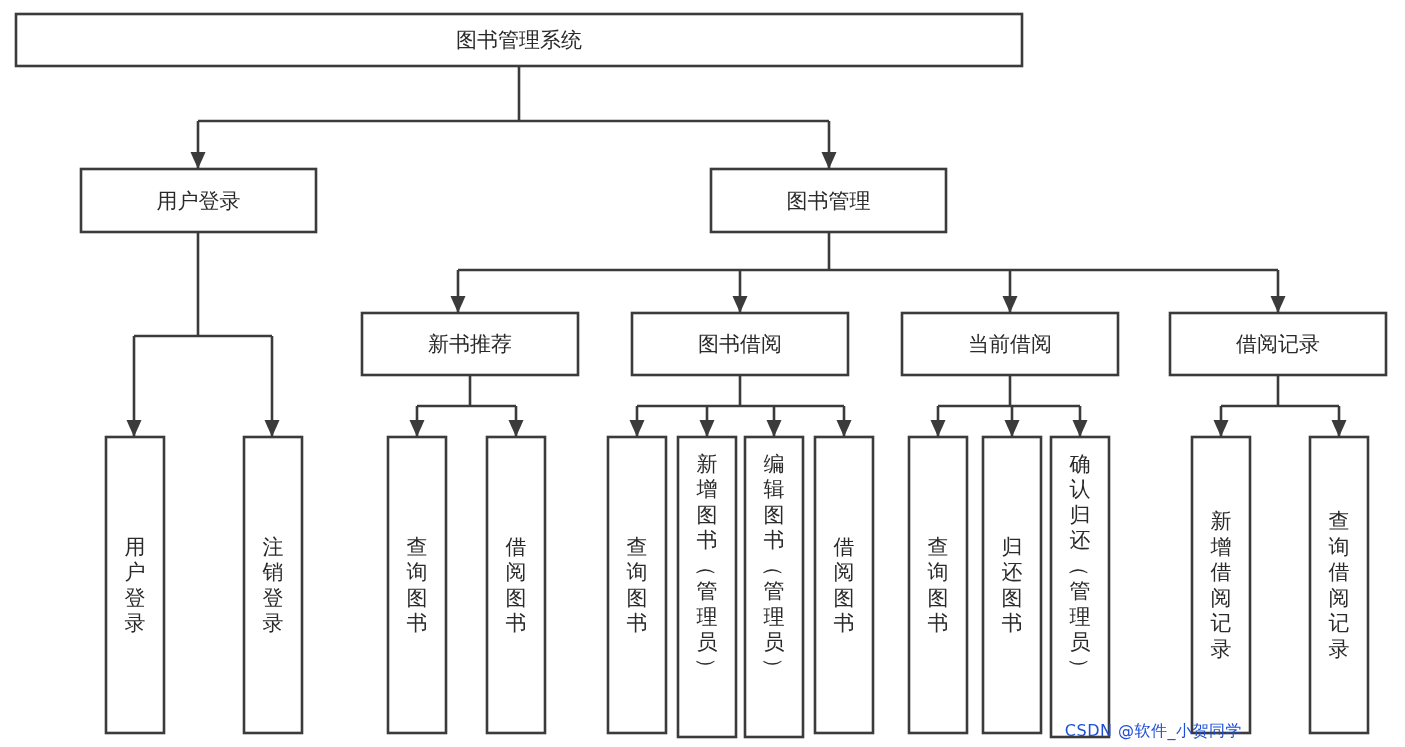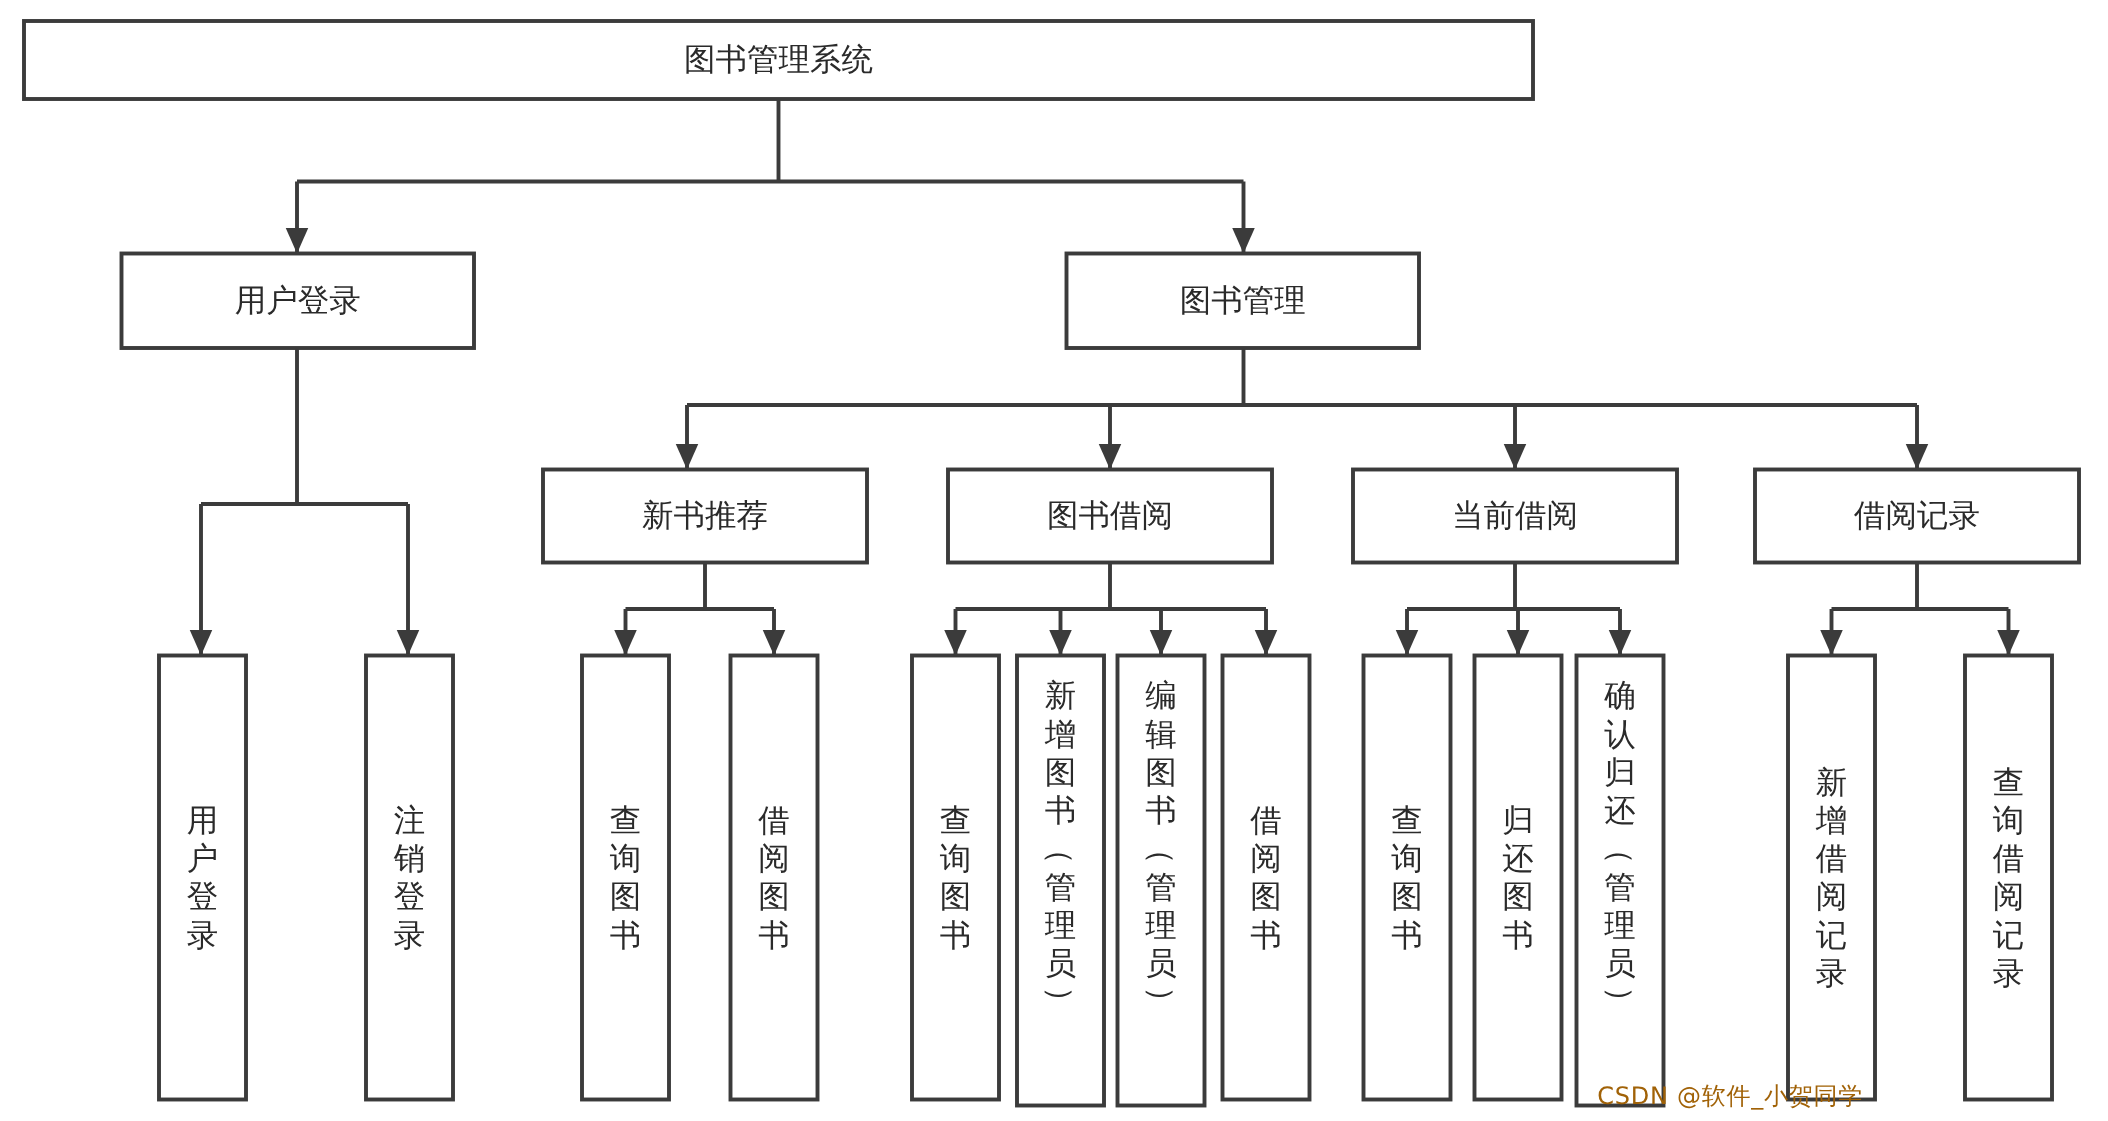--- a/index.html
+++ b/index.html
@@ -51,21 +51,21 @@
   .node-label-v {
     fill: #2a2a2a;
     font-size: 21px;
     font-family: "DejaVu Sans", "Liberation Sans", sans-serif;
     text-anchor: middle;
   }
   .watermark {
     position: absolute;
     right: 8px;
     bottom: 5px;
-    color: #a16207;
+    color: #1d4ed8;
     font-size: 16px;
     font-family: "DejaVu Sans", "Liberation Sans", sans-serif;
     letter-spacing: 0.5px;
     white-space: nowrap;
     user-select: none;
   }
 </style>
 </head>
 <body>
 

